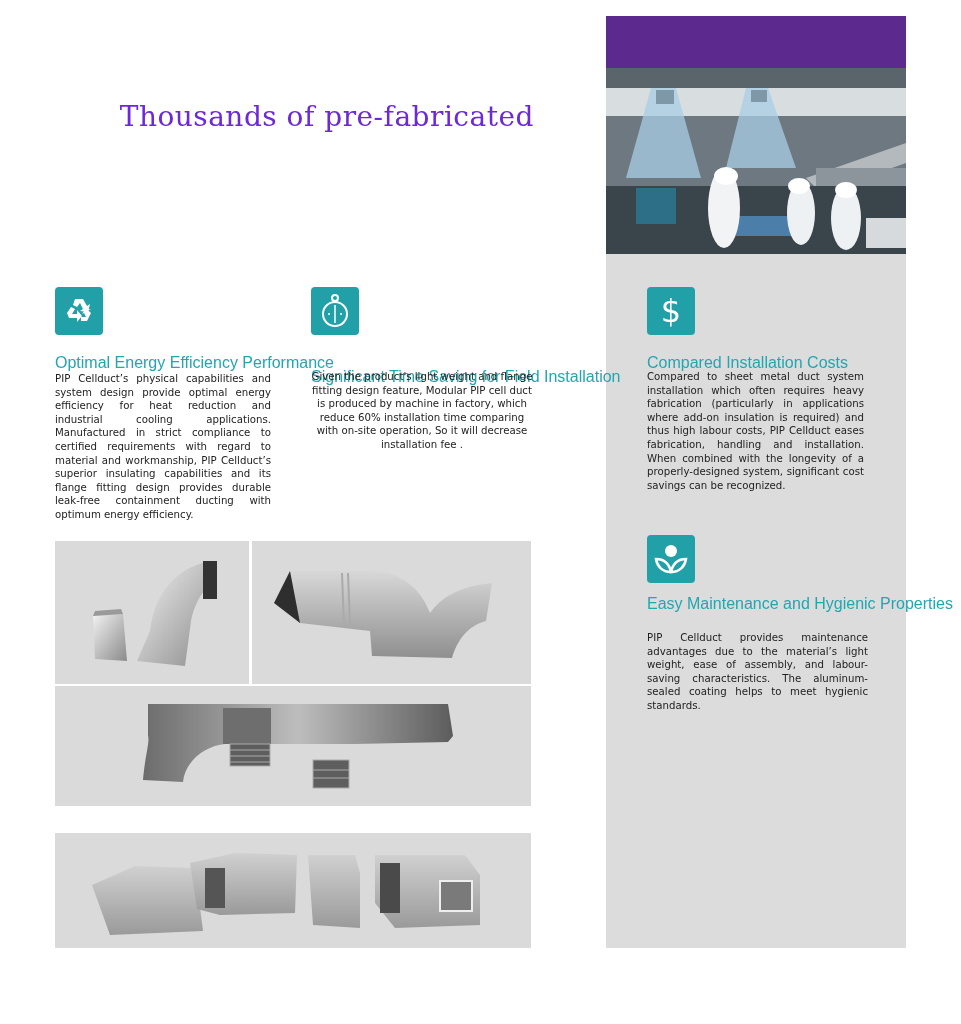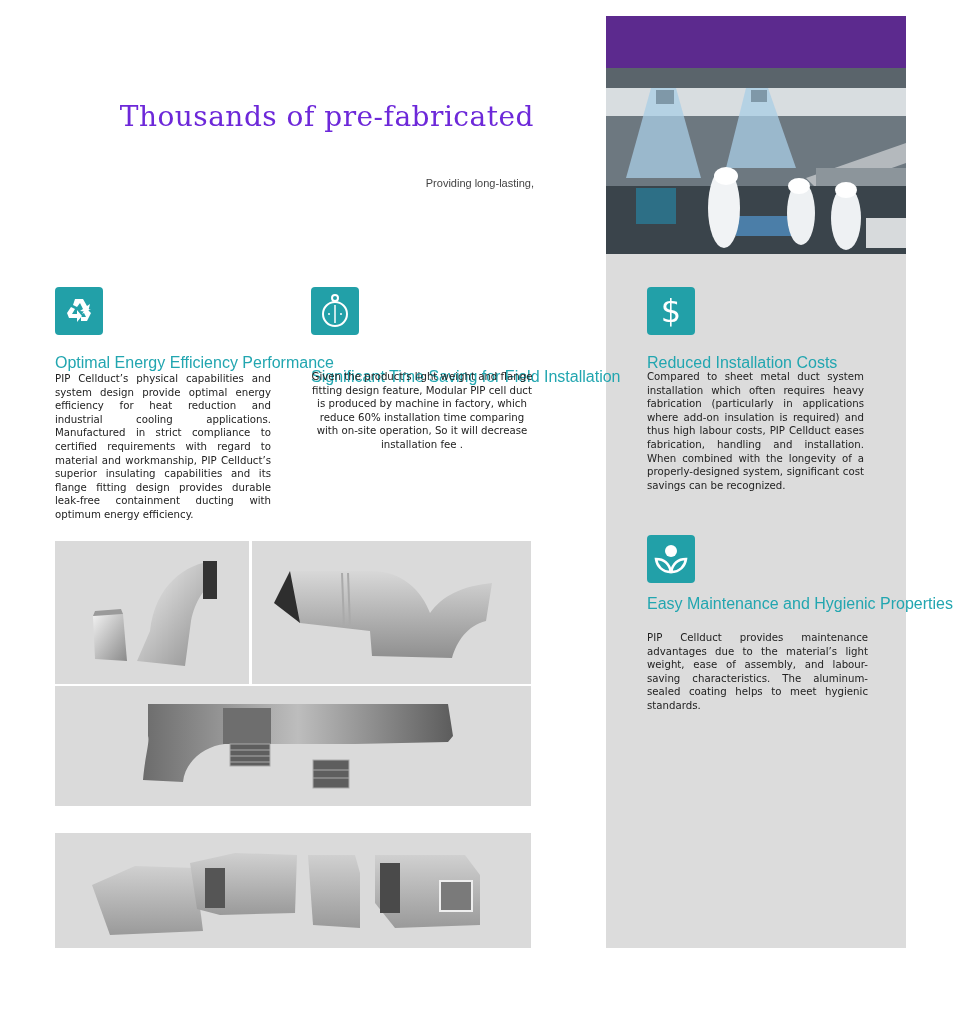--- a/index.html
+++ b/index.html
@@ -39,21 +39,20 @@
   }
   .img-tile { background: #dadada; overflow: hidden; }
 </style>
 </head>
 <body>
 
 <div class="abs title">
   <div>Thousands of pre-fabricated</div>
 </div>
 <div class="abs subtitle">
-  <div>Providing long-lasting,</div>
 </div>
 
 <div class="abs panel"></div>
 <div class="abs panel-top"></div>
 <div class="abs photo">
   <svg width="300" height="186" viewBox="0 0 300 186">
     <rect x="0" y="0" width="300" height="20" fill="#5a646b"></rect>
     <rect x="0" y="20" width="300" height="28" fill="#d8dde0"></rect>
     <rect x="0" y="48" width="300" height="70" fill="#6d7880"></rect>
     <polygon points="45,20 70,20 95,110 20,110" fill="#a9cde6" opacity="0.75"></polygon>
@@ -95,21 +94,21 @@
     <line x1="9" y1="21" x2="11" y2="21" stroke="#fff" stroke-width="1.5"></line>
     <line x1="21" y1="21" x2="23" y2="21" stroke="#fff" stroke-width="1.5"></line>
   </svg>
 </div>
 <div class="abs feat-title" style="left:311px; top:346px;margin-top:24px;">Significant Time Saving for Field Installation</div>
 <div class="abs feat-body" style="left:311px; top:370px; width:222px; text-align:center;">Given the product's light weight and flange fitting design feature, Modular PIP cell duct is produced by machine in factory, which reduce 60% installation time comparing with on-site operation, So it will decrease installation fee .</div>
 
 <div class="abs icon-box" style="left:647px; top:287px;">
   <span style="color:#fff; font-family:'DejaVu Sans', sans-serif; font-size:32px; line-height:32px;">$</span>
 </div>
-<div class="abs feat-title" style="left:647px; top:356px;">Reduced Installation Costs</div>
+<div class="abs feat-title" style="left:647px; top:356px;">Compared Installation Costs</div>
 <div class="abs feat-body" style="left:647px; top:370px; width:217px;">Compared to sheet metal duct system installation which often requires heavy fabrication (particularly in applications where add-on insulation is required) and thus high labour costs, PIP Cellduct eases fabrication, handling and installation. When combined with the longevity of a properly-designed system, significant cost savings can be recognized.</div>
 
 <div class="abs icon-box" style="left:647px; top:535px;">
   <svg width="34" height="34" viewBox="0 0 34 34">
     <circle cx="17" cy="9" r="6" fill="#fff"></circle>
     <path d="M17 30 C 8 30, 3 24, 2 17 C 9 17, 15 21, 17 30 Z" fill="none" stroke="#fff" stroke-width="2.5"></path>
     <path d="M17 30 C 26 30, 31 24, 32 17 C 25 17, 19 21, 17 30 Z" fill="none" stroke="#fff" stroke-width="2.5"></path>
   </svg>
 </div>
 <div class="abs feat-title" style="left:647px; top:597px;">Easy Maintenance and Hygienic Properties</div>

